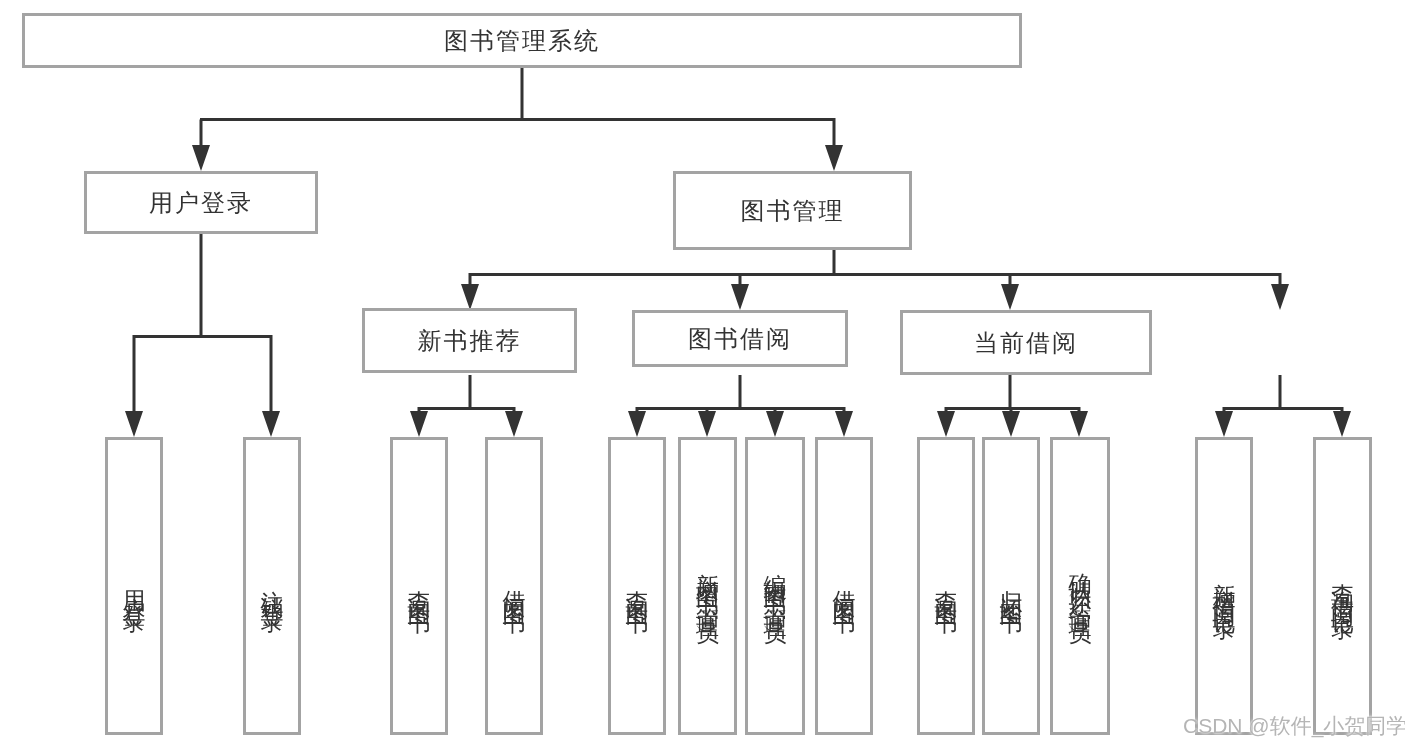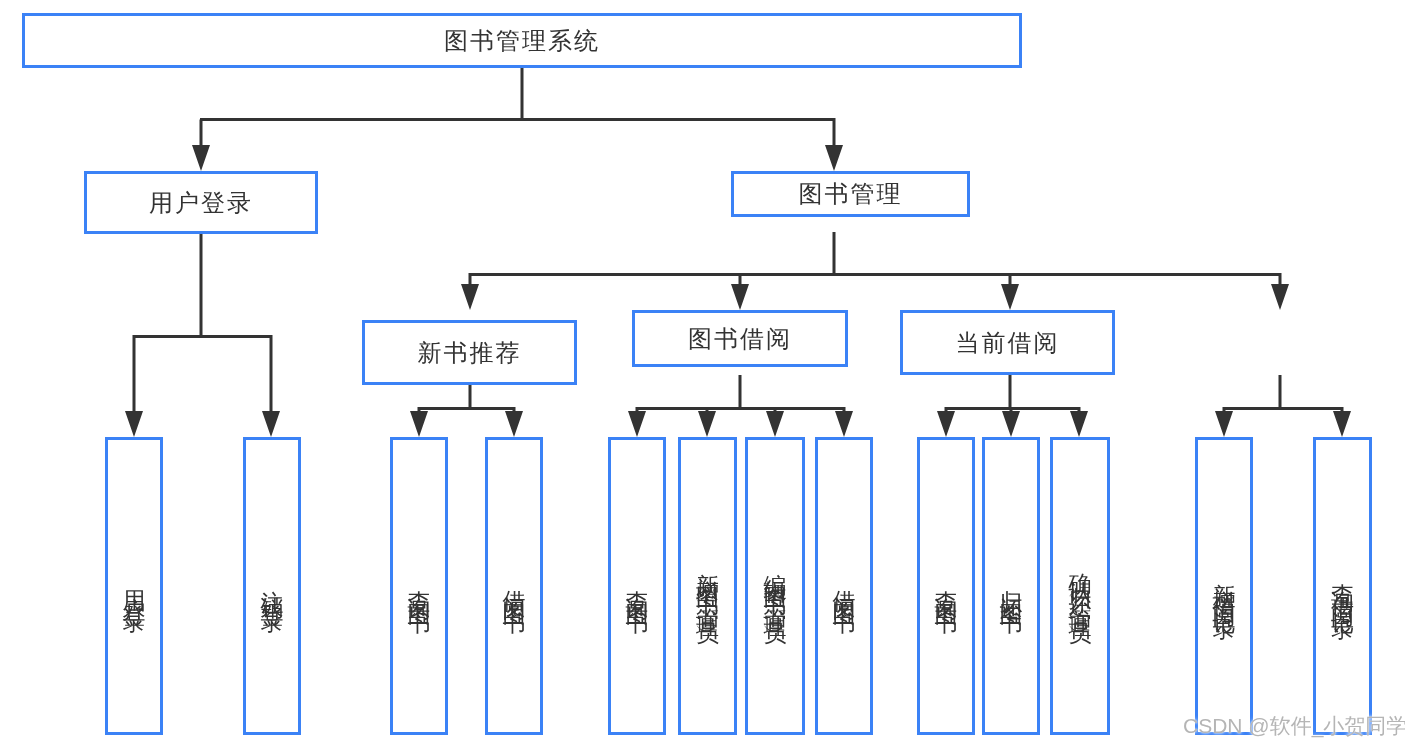--- a/index.html
+++ b/index.html
@@ -18,21 +18,21 @@
     background: #ffffff;
   }
   svg.connectors {
     position: absolute;
     left: 0; top: 0;
     z-index: 1;
   }
   .node {
     position: absolute;
     box-sizing: border-box;
-    border: 3px solid #3b82f6;
+    border: 3px solid #a3a3a3;
     background: #ffffff;
     display: flex;
     align-items: center;
     justify-content: center;
     color: #333333;
     z-index: 2;
   }
   .h-label {
     font-size: 24px;
     letter-spacing: 2px;
@@ -104,31 +104,31 @@
     </g>
   </svg>
 
   <div class="node" style="left:22px; top:13px; width:1000px; height:55px">
     <span class="h-label">图书管理系统</span>
   </div>
 
   <div class="node" style="left:84px; top:171px; width:234px; height:63px">
     <span class="h-label">用户登录</span>
   </div>
-  <div class="node" style="left:731px; top:171px; width:239px; height:46px">
+  <div class="node" style="left:673px; top:171px; width:239px; height:79px">
     <span class="h-label">图书管理</span>
   </div>
 
-  <div class="node" style="left:362px; top:320px; width:215px; height:65px">
+  <div class="node" style="left:362px; top:308px; width:215px; height:65px">
     <span class="h-label">新书推荐</span>
   </div>
   <div class="node" style="left:632px; top:310px; width:216px; height:57px">
     <span class="h-label">图书借阅</span>
   </div>
-  <div class="node" style="left:900px; top:310px; width:215px; height:65px">
+  <div class="node" style="left:900px; top:310px; width:252px; height:65px">
     <span class="h-label">当前借阅</span>
   </div>
 
   <div class="node leaf" style="left:105px; width:58px">
     <span class="v-label">用户登录</span>
   </div>
   <div class="node leaf" style="left:243px; width:58px">
     <span class="v-label">注销登录</span>
   </div>
 

